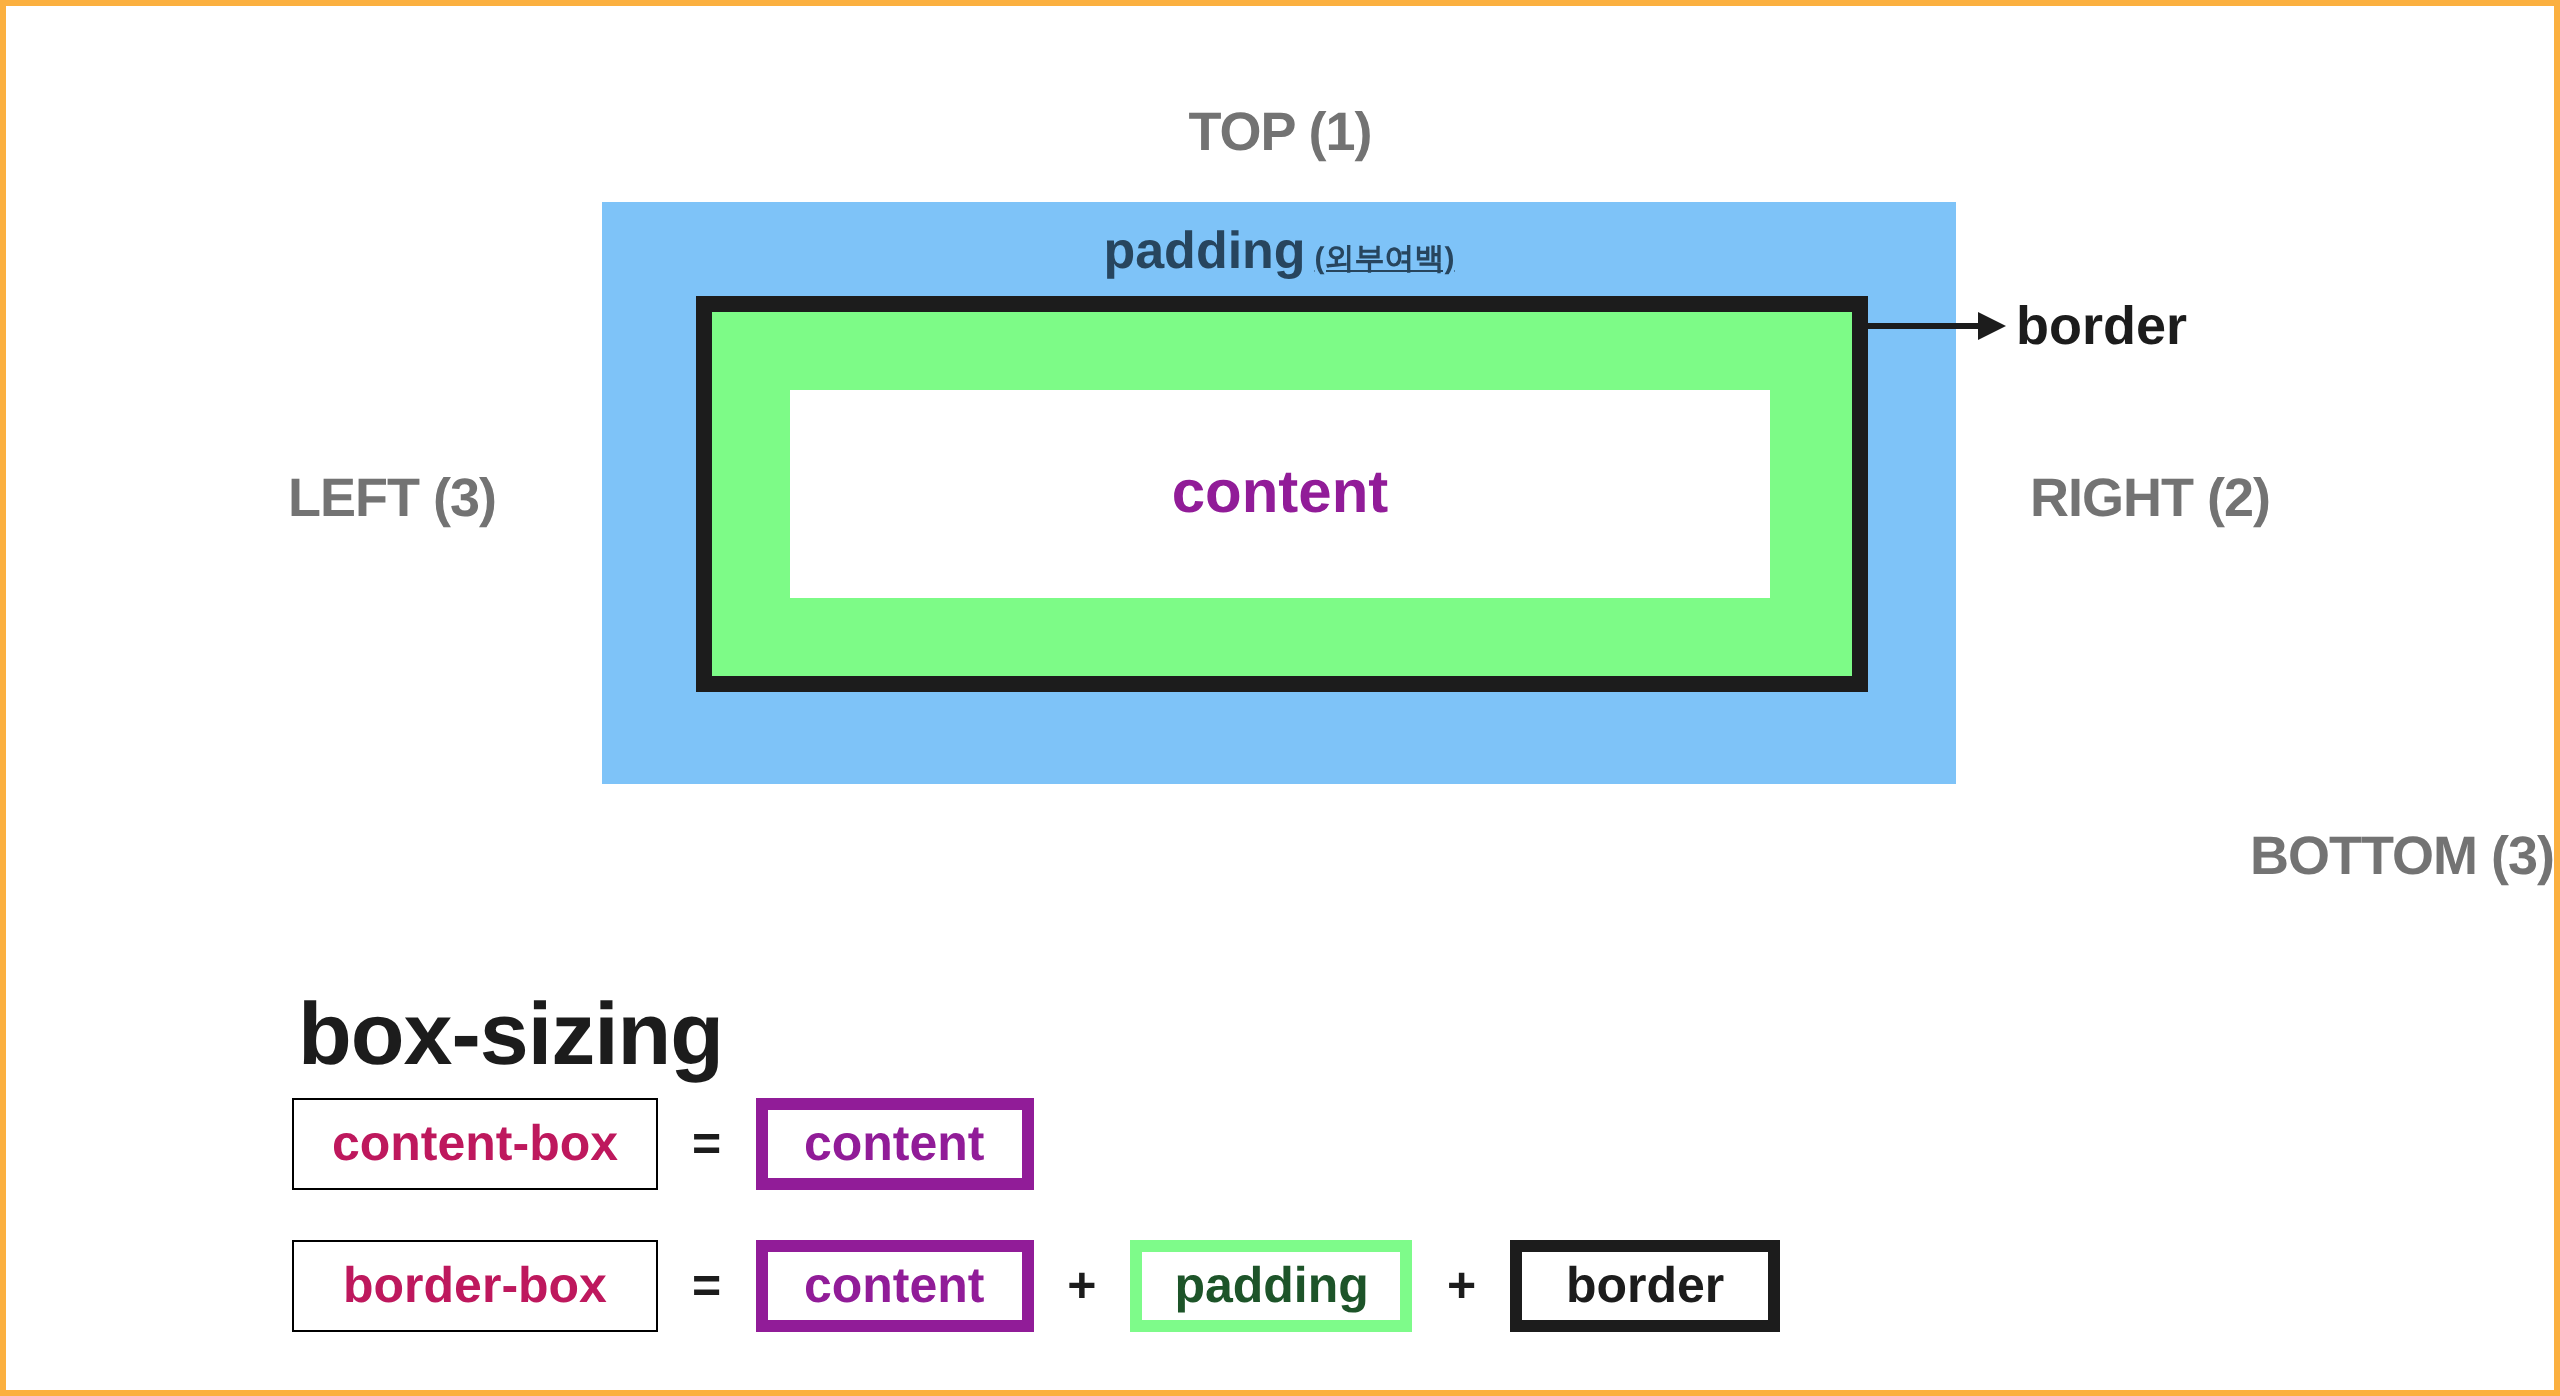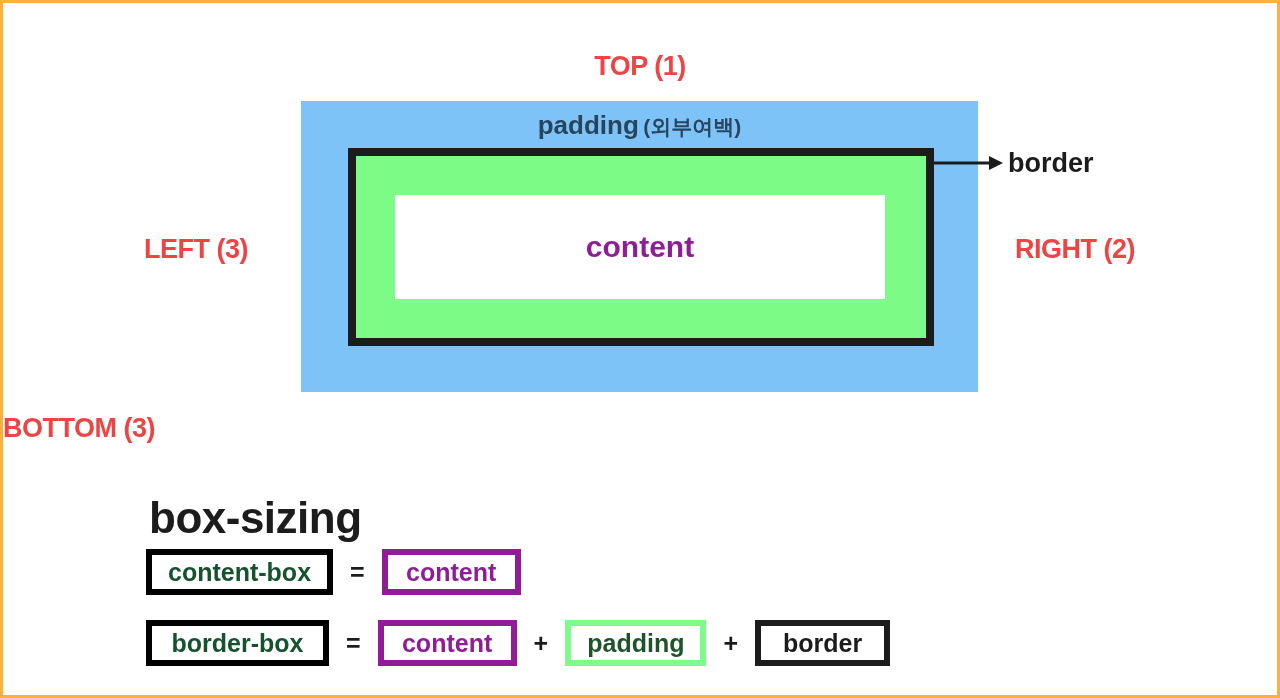--- a/index.html
+++ b/index.html
@@ -13,44 +13,44 @@
     background: #ffffff;
     border: 3px solid #fbb040;
     overflow: hidden;
   }
 
   
   .side-label {
     position: absolute;
     font-weight: bold;
     font-size: 27px;
-    color: #ef4444;
+    color: #737373;
     letter-spacing: -0.5px;
     white-space: nowrap;
   }
   .side-top    { left: 0; right: 0; top: 48px;  text-align: center; }
-  .side-bottom { left: 0; right: 12px; top: 410px; text-align: left; }
+  .side-bottom { left: 0; right: 0; top: 410px; text-align: right; }
   .side-left   { left: 141px;  top: 231px; }
   .side-right  { left: 1012px; top: 231px; }
 
   .margin-box {
     position: absolute;
     left: 298px; top: 98px;
     width: 677px; height: 291px;
     background: #7ec3f8;
   }
   .margin-label {
     position: absolute;
     left: 0; right: 0; top: 9px;
     text-align: center;
     color: #27455e;
     white-space: nowrap;
   }
   .margin-label .main { font-size: 26px; font-weight: bold; }
-  .margin-label .sub  { font-size: 21px; font-weight: bold; }
+  .margin-label .sub  { font-size: 15px; font-weight: bold; text-decoration: underline; }
 
   .border-box {
     position: absolute;
     left: 47px; top: 47px;
     width: 586px; height: 198px;
     background: #7dfb87;
     border: 8px solid #1c1c1c;
   }
   .padding-label {
     position: absolute;
@@ -113,21 +113,21 @@
   .tag {
     height: 46px;
     display: inline-flex;
     align-items: center;
     justify-content: center;
     background: #ffffff;
     font-size: 25px;
     font-weight: bold;
     padding: 0 16px;
   }
-  .tag-gray   { border: 6px solid #000000; color: #14532d; min-width: 183px; }
+  .tag-gray   { border: 1px solid #000000; color: #be185d; min-width: 183px; }
   .tag-purple { border: 6px solid #911c98; color: #911c98; min-width: 139px; }
   .tag-green  { border: 6px solid #7efb8a; color: #1d5429; min-width: 138px; }
   .tag-black  { border: 6px solid #1c1c1c; color: #1c1c1c; min-width: 135px; }
 
   .op {
     font-size: 25px;
     font-weight: bold;
     color: #1c1c1c;
   }
 </style>

